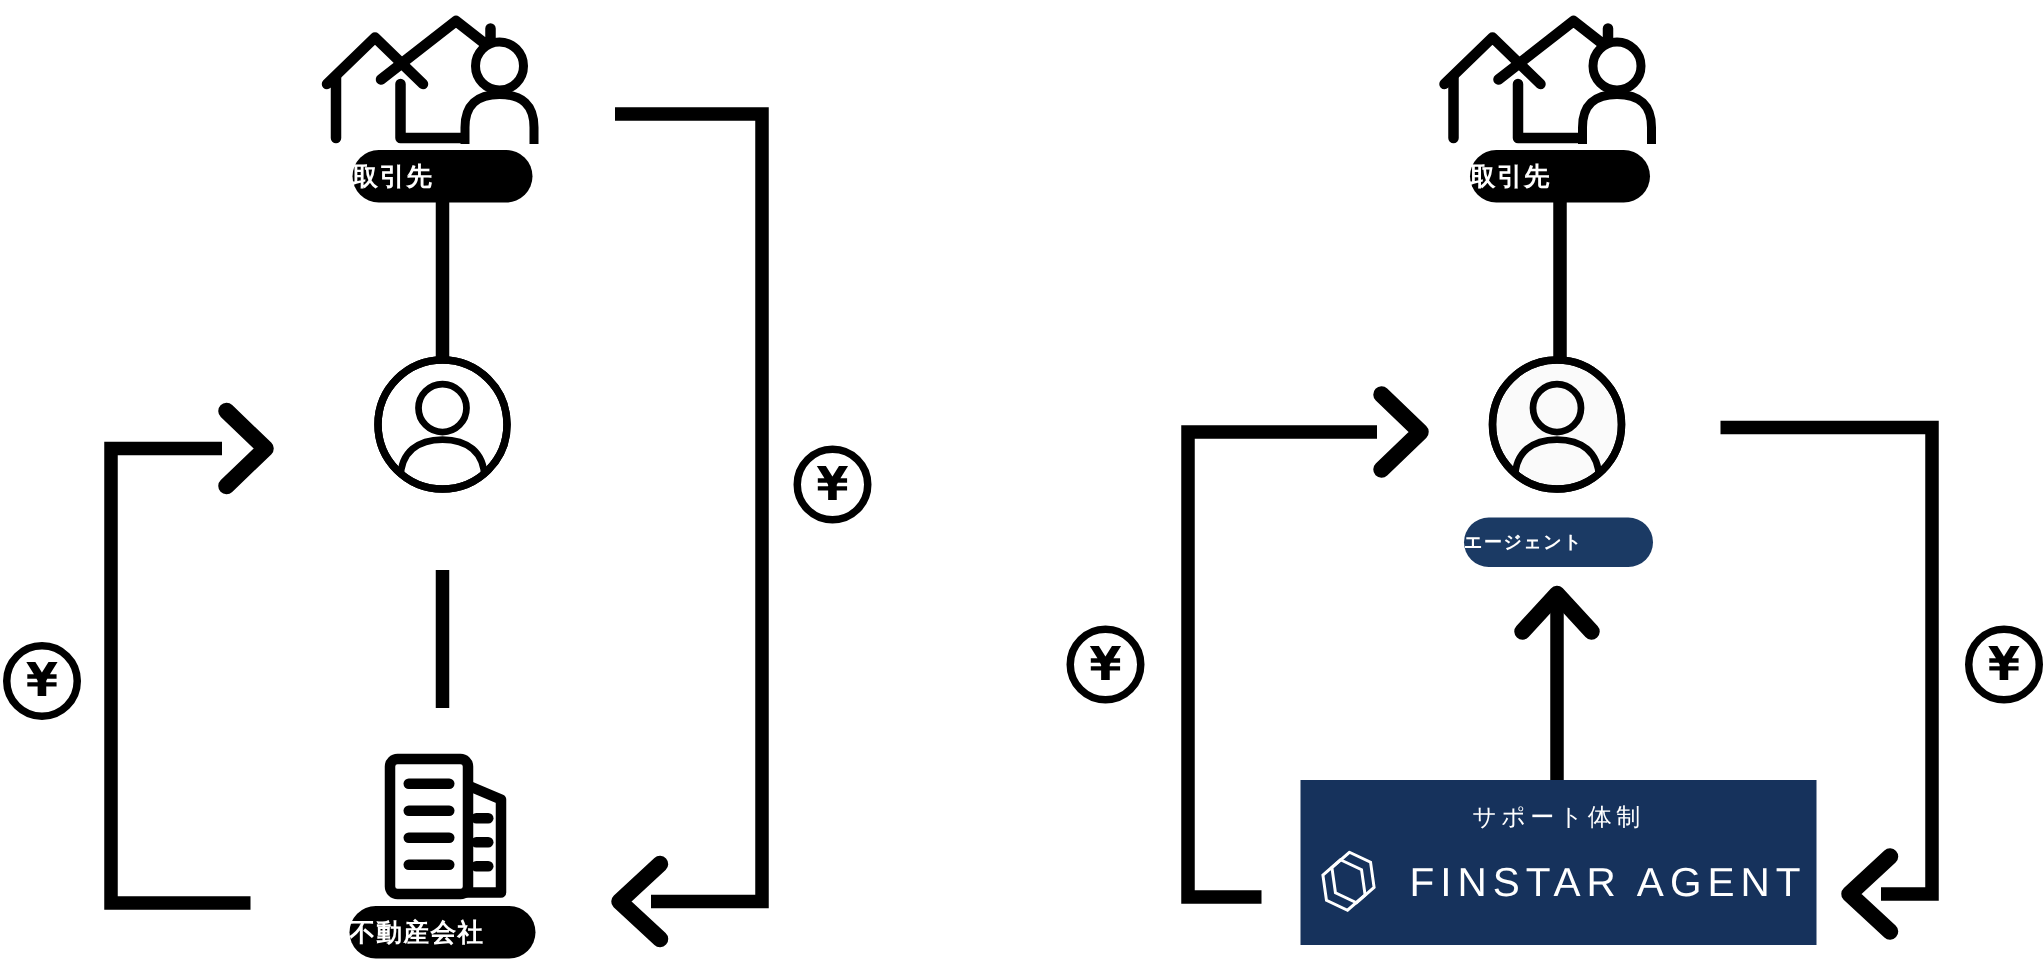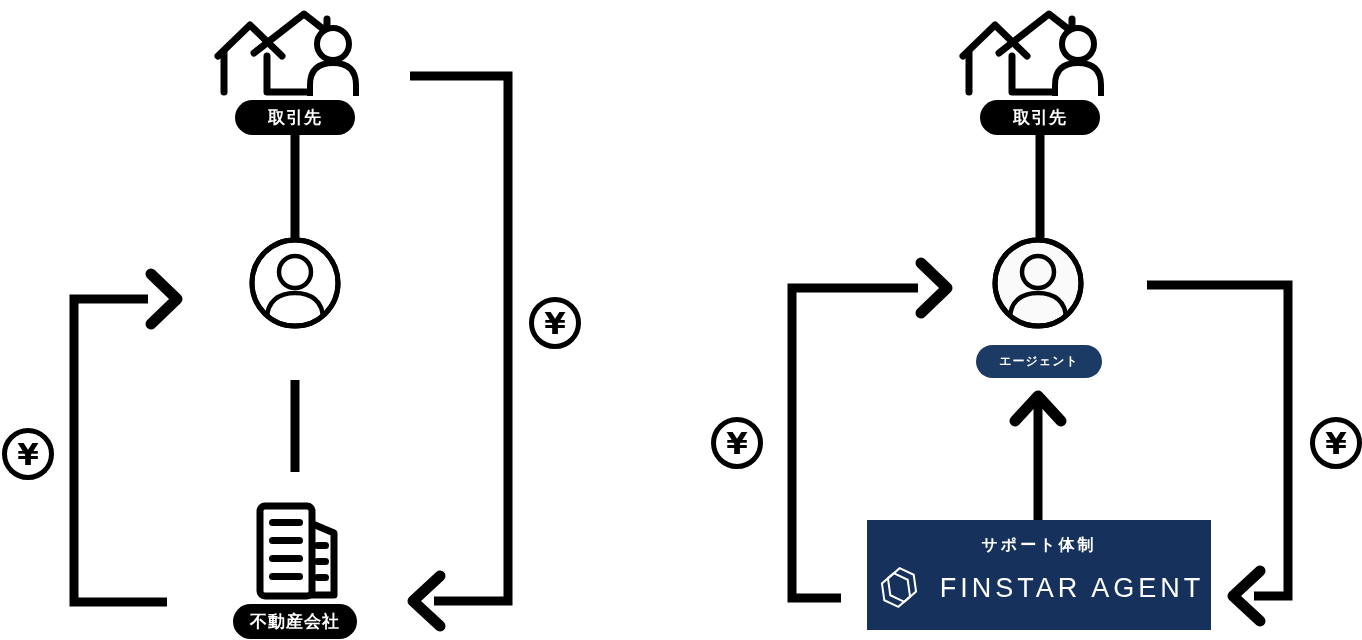--- a/index.html
+++ b/index.html
@@ -5,40 +5,40 @@
   html,body{margin:0;padding:0;background:#fff;}
   #canvas{
     position:relative;width:1362px;height:640px;overflow:hidden;
     background:var(--bg,#fff);
     font-family:"Liberation Sans","DejaVu Sans",sans-serif;
   }
   .layer{position:absolute;inset:0;width:1362px;height:640px;}
   .abs{position:absolute;}
   svg{display:block;}
   .pill{
-    position:absolute;display:flex;align-items:center;justify-content:center;
+    position:absolute;display:flex;align-items:center;
     background:var(--ink,#000);color:#fff;border-radius:20px;
     font-weight:bold;font-size:17px;letter-spacing:1px;white-space:nowrap;
   }
   .pill.navy{background:var(--navy_pill,#1b3a64);font-size:12px;}
   .yen{
     position:absolute;width:52px;height:52px;box-sizing:border-box;
     border:5px solid var(--ink,#000);border-radius:50%;background:#fff;
     display:flex;align-items:center;justify-content:center;
     font-size:31px;font-weight:bold;color:var(--ink,#000);line-height:1;
     font-family:"DejaVu Sans","Liberation Sans",sans-serif;
   }
   .flowline{stroke:var(--ink,#000);stroke-width:9;fill:none;}
   .flowhead{stroke:var(--ink,#000);stroke-width:11;fill:none;stroke-linecap:round;stroke-linejoin:round;}
   .support-box{
     position:absolute;left:867px;top:520px;width:344px;height:110px;
     background:var(--navy,#16325c);color:#fff;
     display:flex;flex-direction:column;align-items:center;
   }
-  .support-title{margin-top:15px;font-size:16px;font-weight:bold;letter-spacing:3px;}
+  .support-title{margin-top:15px;font-size:16px;font-weight:normal;letter-spacing:3px;}
   .brand-row{display:flex;align-items:center;margin-top:11px;}
   .brand-text{font-size:27px;letter-spacing:4px;font-weight:500;margin-left:20px;white-space:nowrap;}
 </style>
 </head>
 <body>
 
 <div id="canvas">
 
   <div class="layer">
 

